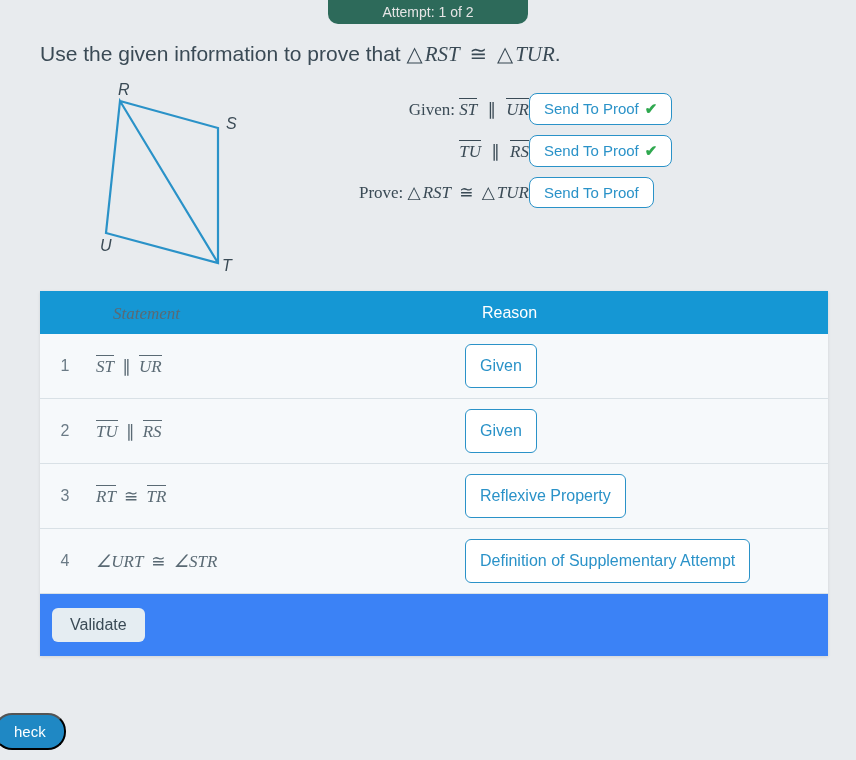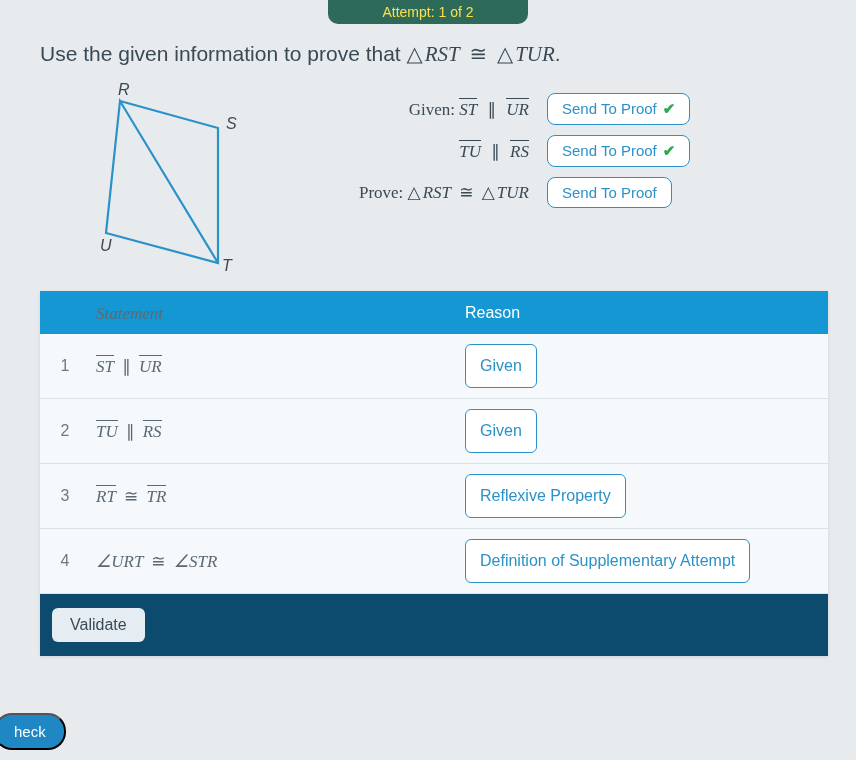--- a/index.html
+++ b/index.html
@@ -6,21 +6,21 @@
   body {
     font-family: -apple-system, "Helvetica Neue", Arial, sans-serif;
     background: #e8ebee;
     width: 856px;
     height: 760px;
     overflow: hidden;
     color: #3a4a55;
   }
   .topbar {
     background: #2d6a5a;
-    color: #fde047;
+    color: #e5e5e5;
     font-size: 14px;
     padding: 4px 12px;
     text-align: center;
     border-bottom-left-radius: 10px;
     border-bottom-right-radius: 10px;
     width: 200px;
     margin: 0 auto;
   }
   .page {
     padding: 18px 28px 10px 40px;
@@ -45,21 +45,20 @@
     flex: 0 0 190px;
     padding-left: 60px;
   }
   .givens {
     flex: 1;
   }
   .given-row {
     display: flex;
     align-items: center;
     justify-content: flex-start;
-    gap: 18px;
     margin: 10px 0;
   }
   .given-label { font-size: 17px; color:#3a4a55; width:44%; text-align:right; font-family: Georgia, serif;}
   .seg { font-style: italic; position: relative; display:inline-block; }
   .seg::before {
     content:""; position:absolute; top:-2px; left:0; right:0; border-top:1.2px solid currentColor;
   }
 
   .stp-btn {
     border: 1.5px solid #2a92c8;
@@ -78,20 +77,21 @@
   .proof-table {
     border-top: 3px solid #1597d4;
     background: #fff;
     box-shadow: 0 1px 3px rgba(0,0,0,0.1);
   }
   .thead {
     display: flex;
     background: #1597d4;
     color: #fff;
     font-size: 16px;
+    gap: 17px;
   }
   .thead .col-num { width: 50px; padding:10px 6px; }
   .thead .col-stmt { flex:1; padding:10px 6px; }
   .thead .col-reason { flex:1; padding:10px 6px; }
 
   .trow {
     display:flex;
     border-bottom: 1px solid #d9e1e6;
     background:#f6f9fb;
     align-items:center;
@@ -108,21 +108,21 @@
     display:inline-block;
     font-size:16px;
     cursor:pointer;
   }
 
   .footer-row {
     display:flex;
     align-items:center;
     gap:8px;
     padding:14px 12px;
-    background:#0c4a6e;
+    background:#3b82f6;
   }
   .validate-btn {
     background:#e5edf2;
     color:#3a4a55;
     border:none;
     border-radius:6px;
     padding:8px 18px;
     font-size:16px;
     cursor:pointer;
   }

